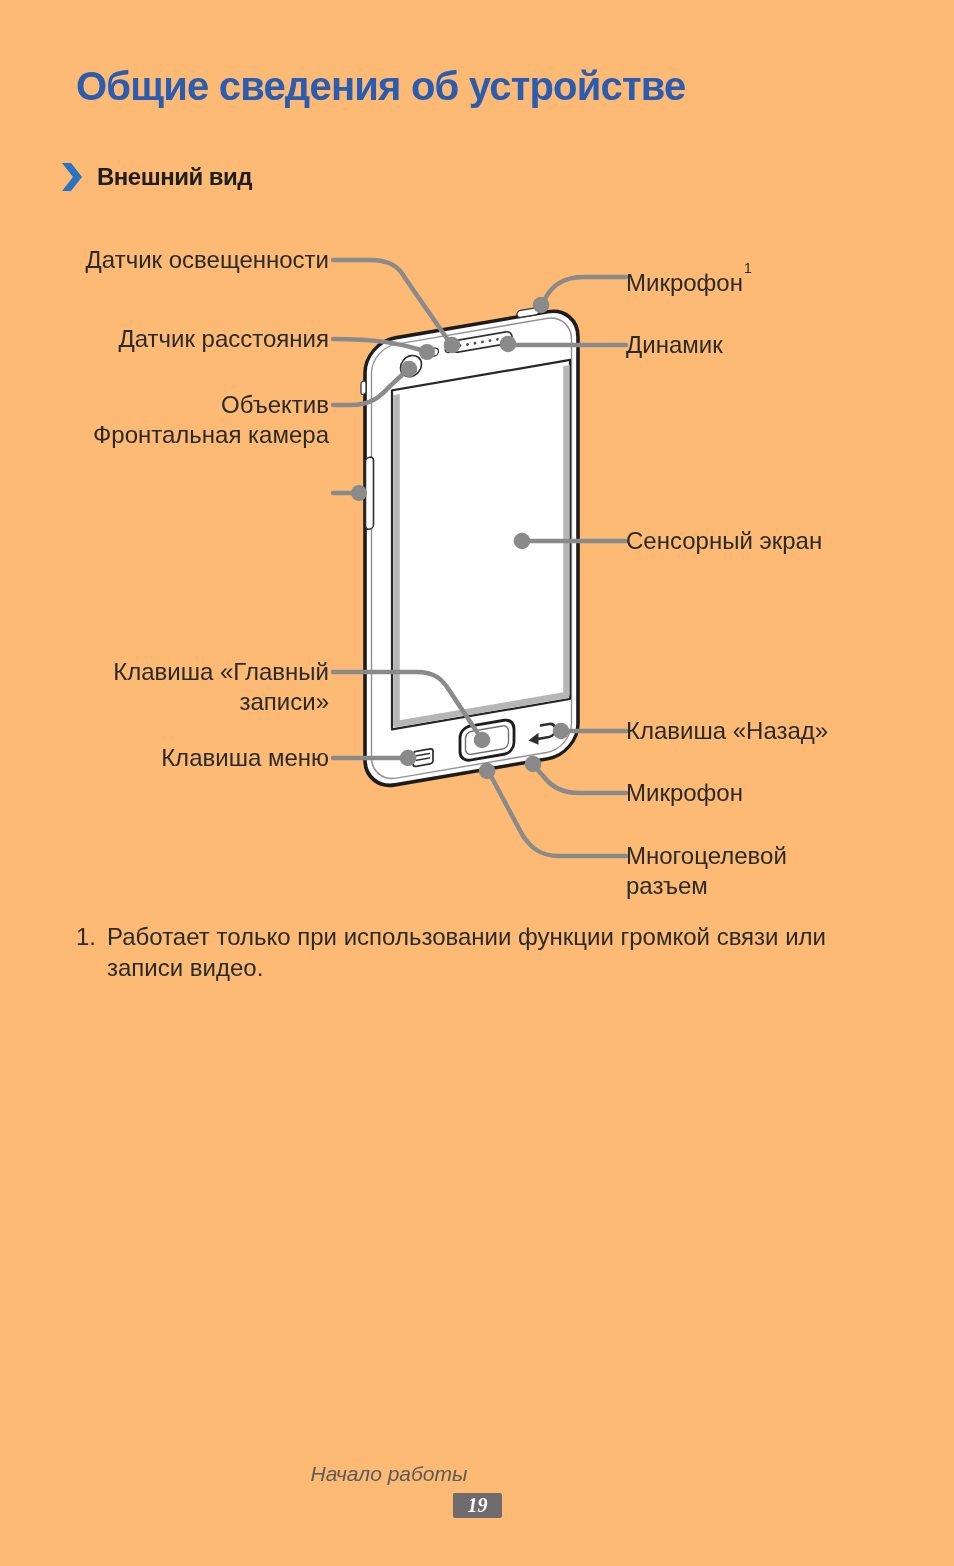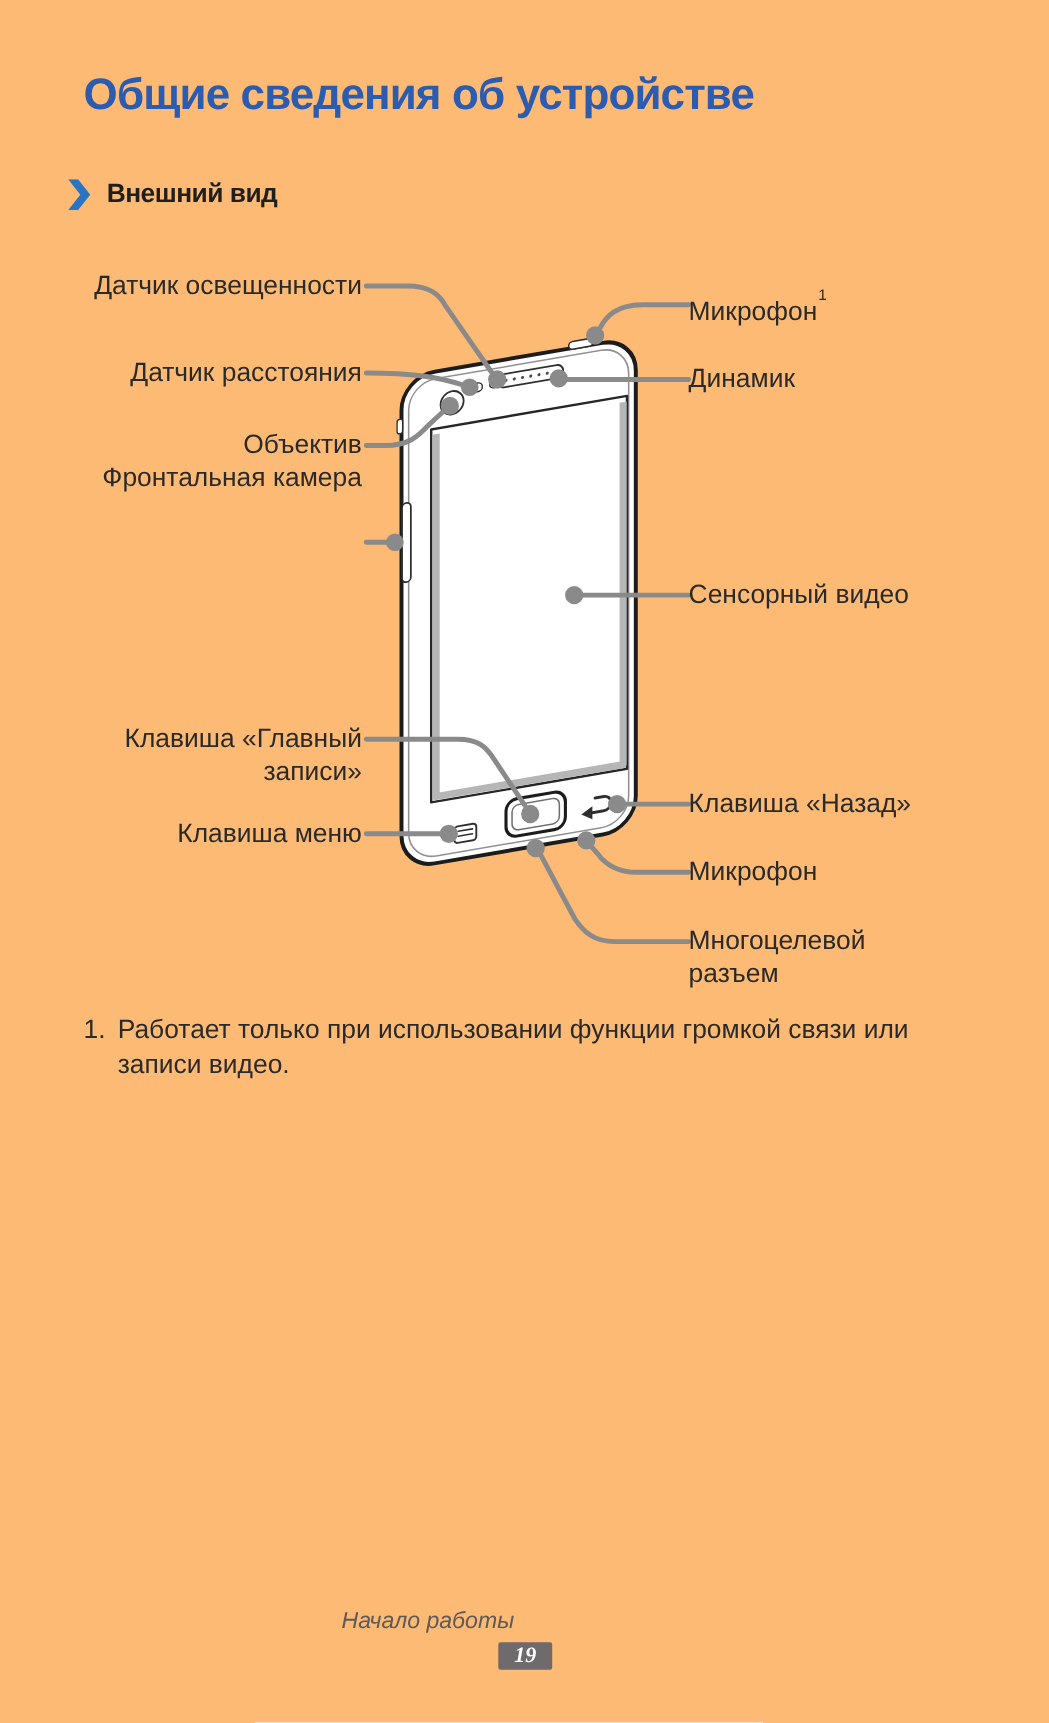--- a/index.html
+++ b/index.html
@@ -118,21 +118,21 @@
   <div class="lbl lcol" style="top:657px">
     <div>Клавиша «Главный</div>
     <div>записи»</div>
   </div>
   <div class="lbl lcol" style="top:743px">Клавиша меню</div>
 
   <div class="lbl rcol" style="top:262px">
     <span>Микрофон</span><sup>1</sup>
   </div>
   <div class="lbl rcol" style="top:330px">Динамик</div>
-  <div class="lbl rcol" style="top:526px">Сенсорный видео</div>
+  <div class="lbl rcol" style="top:526px">Сенсорный экран</div>
   <div class="lbl rcol" style="top:716px">Клавиша «Назад»</div>
   <div class="lbl rcol" style="top:778px">Микрофон</div>
   <div class="lbl rcol" style="top:841px">
     <div>Многоцелевой</div>
     <div>разъем</div>
   </div>
 
   <div class="fnote">
     <span class="num">1.</span>
     <div class="txt">Работает только при использовании функции громкой связи или записи видео.</div>

